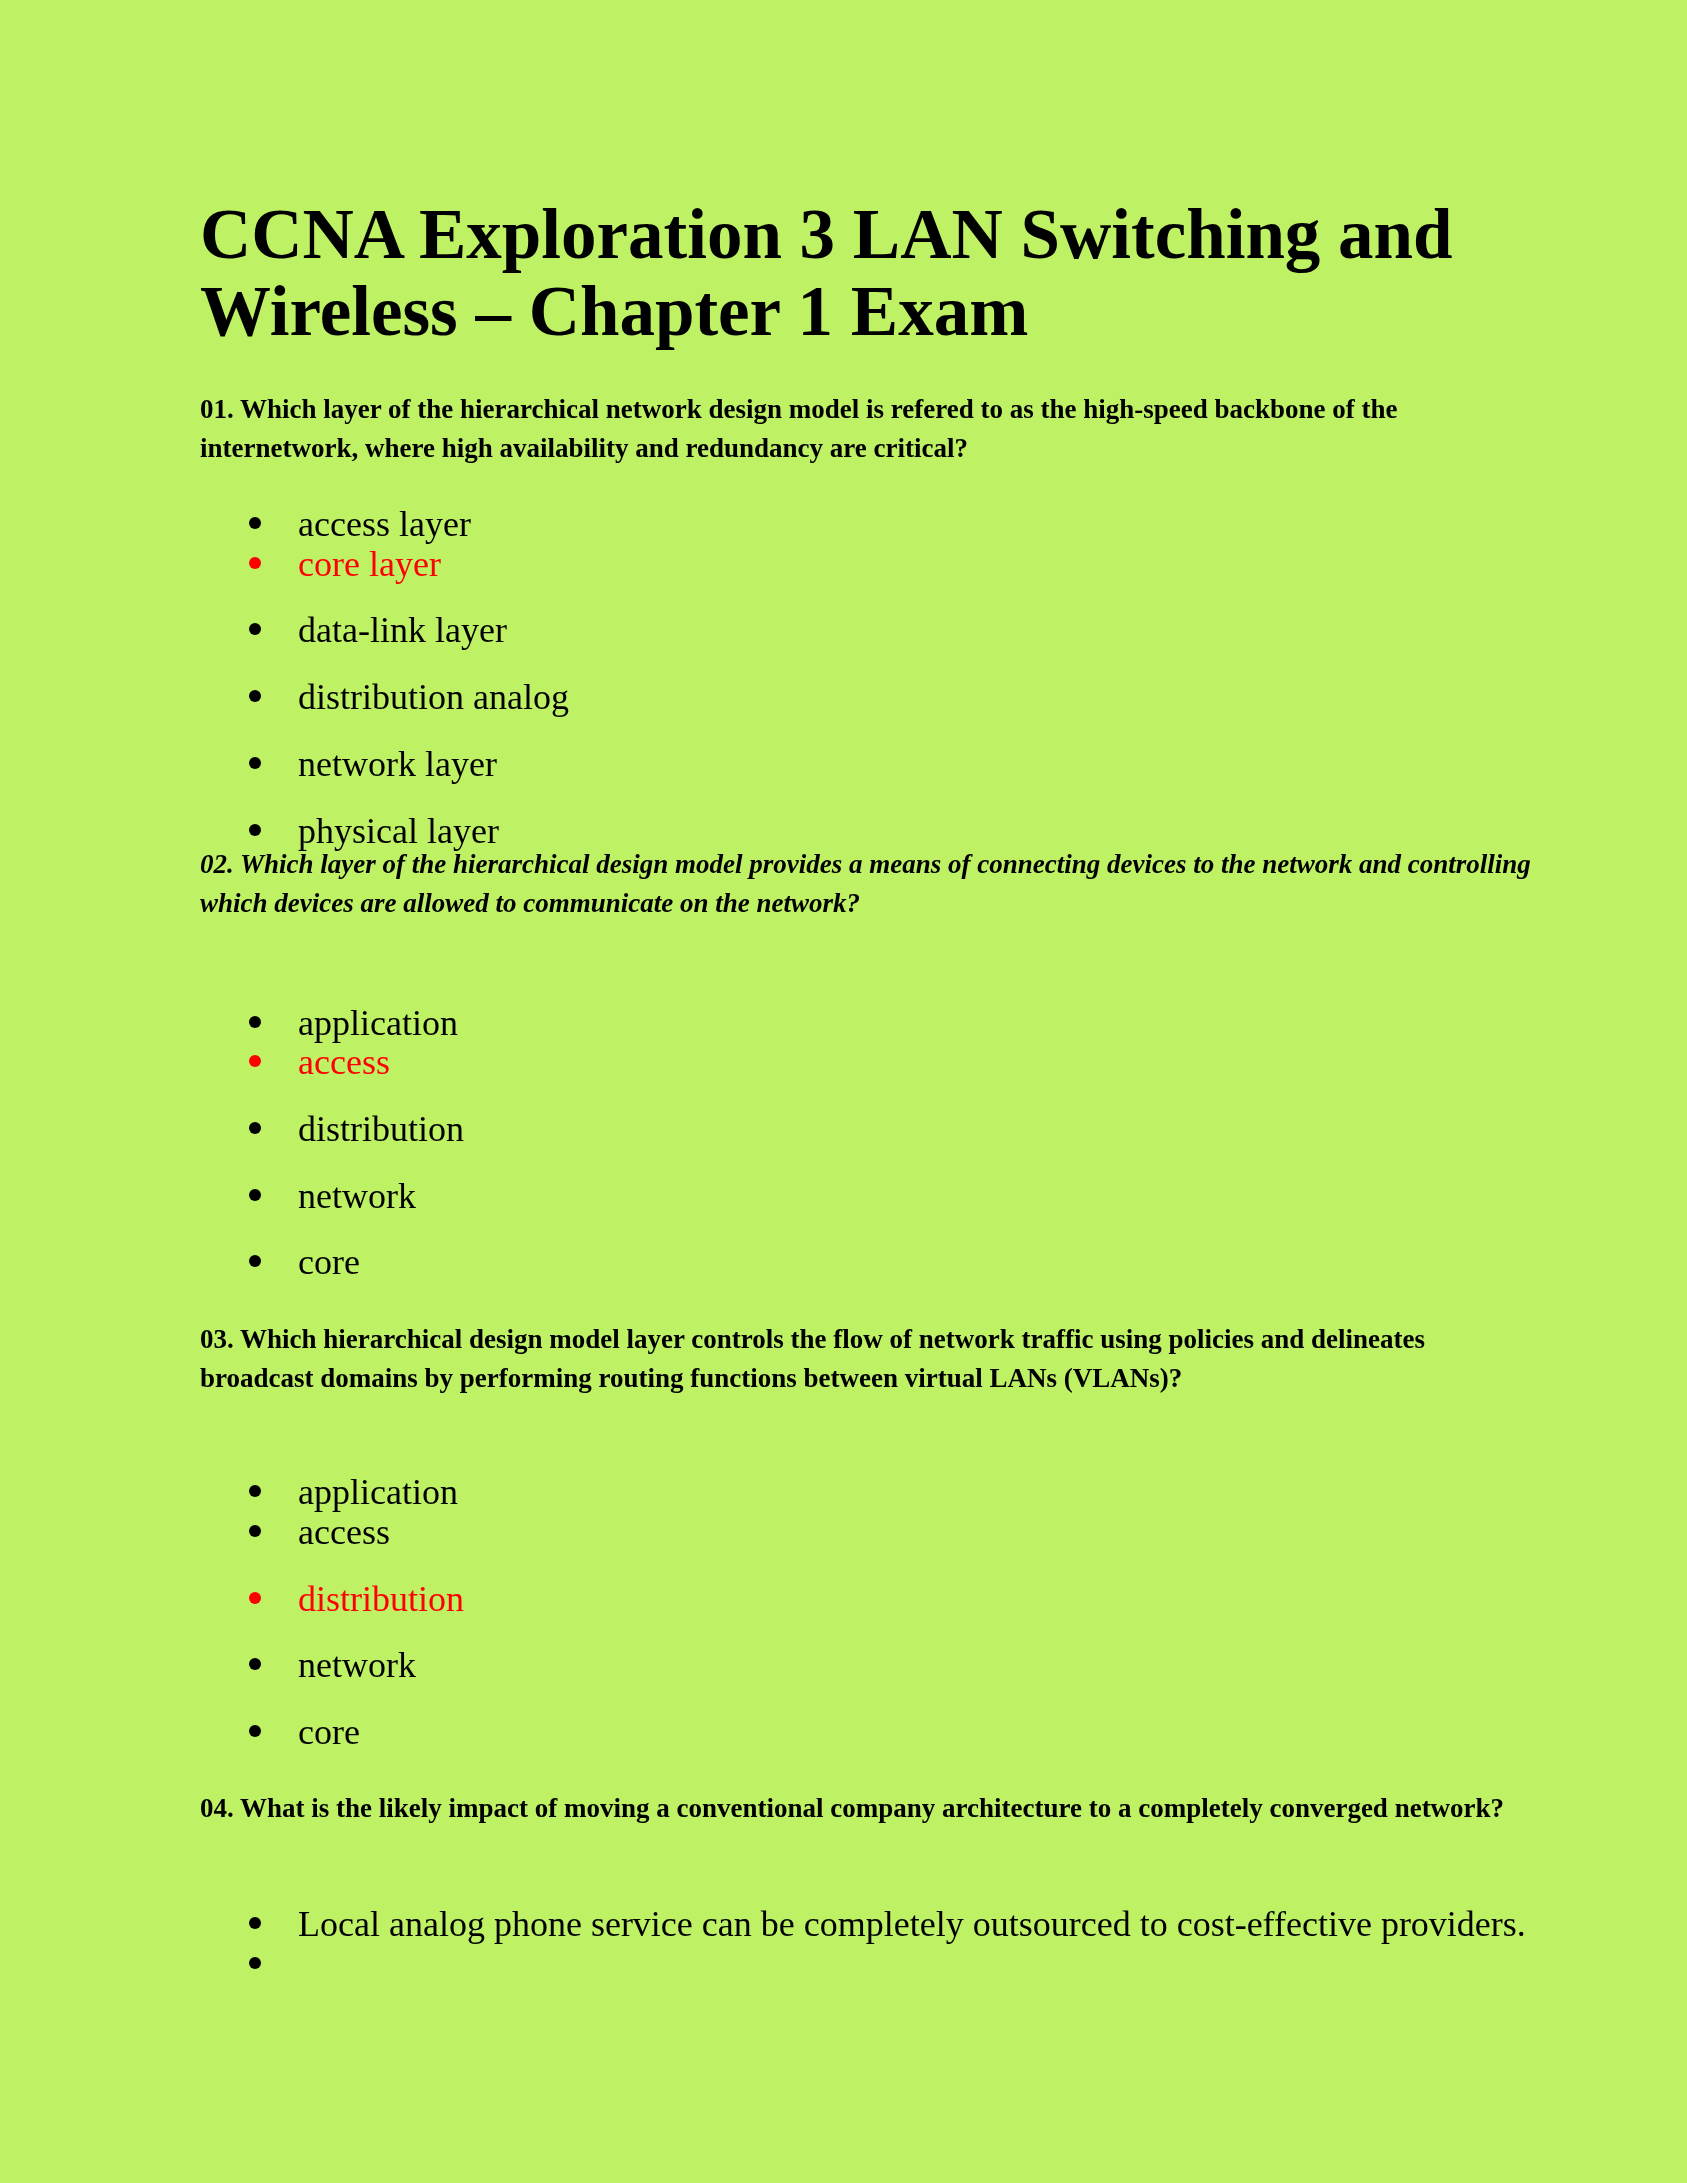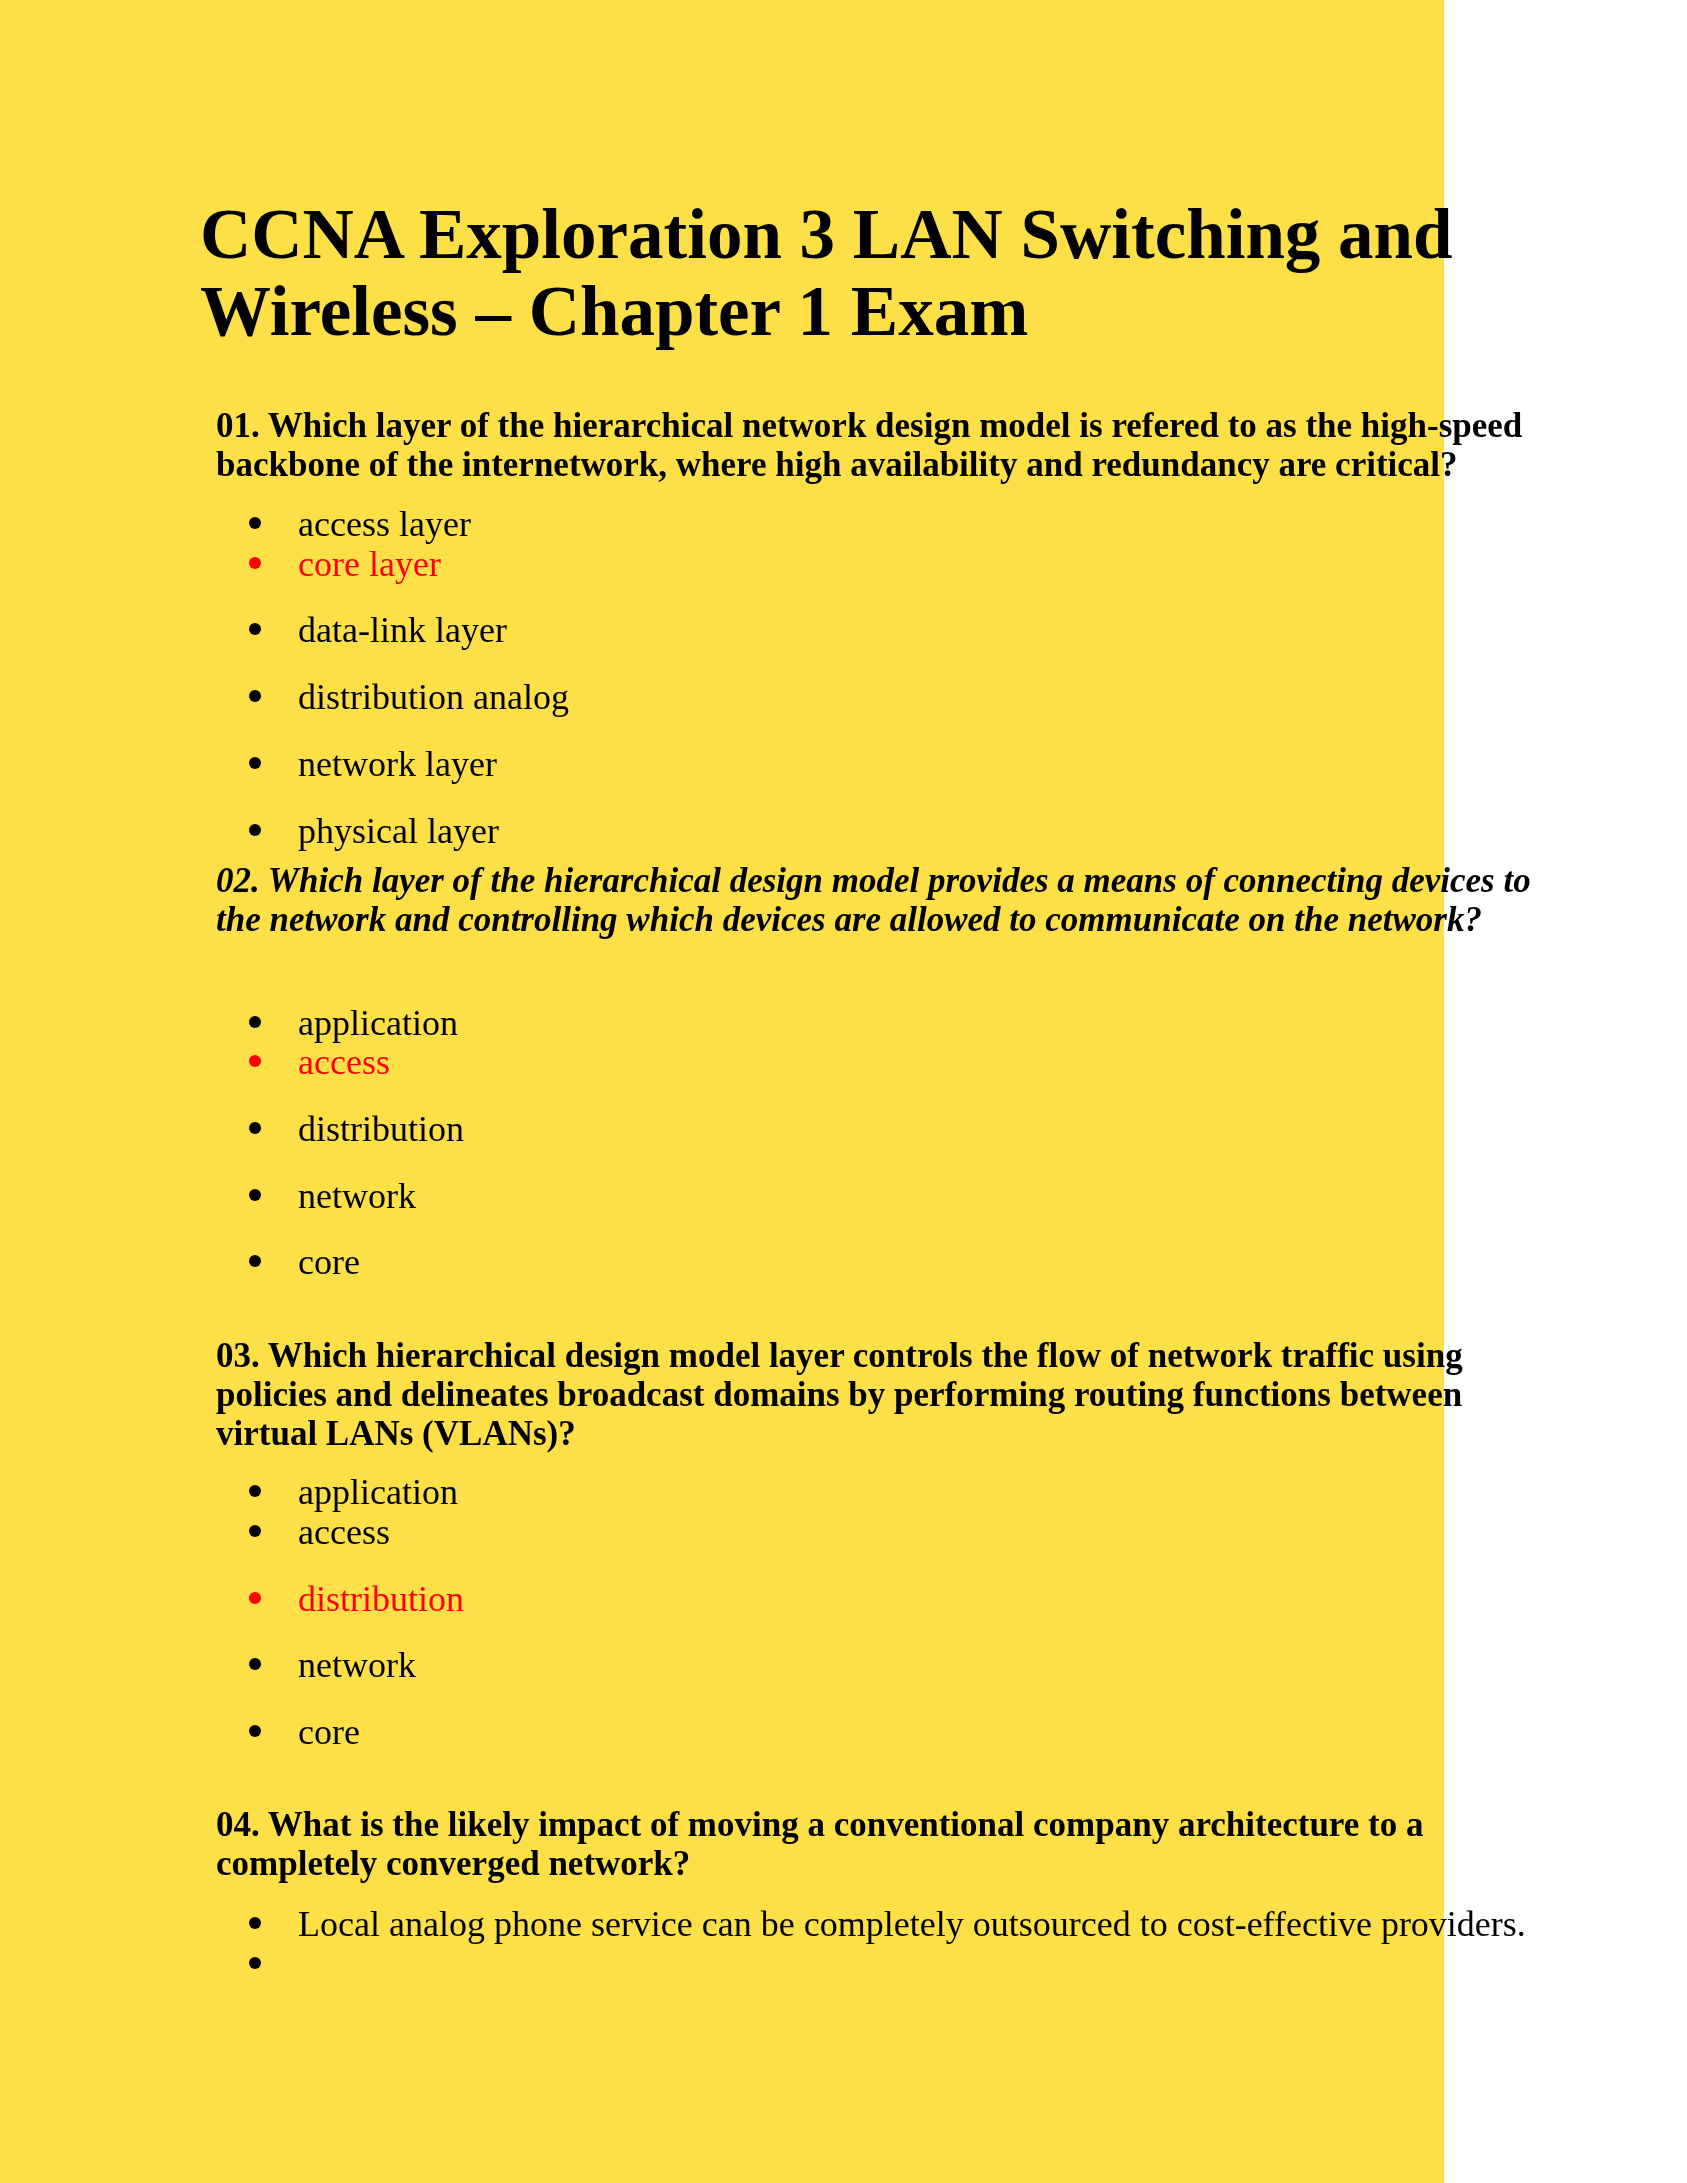--- a/index.html
+++ b/index.html
@@ -11,41 +11,41 @@
       width: 1687px;
       height: 2183px;
       position: relative;
       overflow: hidden;
       font-family: "Liberation Serif", "DejaVu Serif", serif;
       color: #000000;
     }
     .page {
       position: absolute;
       left: 0; top: 0;
-      width: 1444px; height: 2183px;
-      background: #fde047;
+      width: 1687px; height: 2183px;
+      background: #bef264;
     }
     .title {
       position: absolute;
       left: 200px;
       top: 196px;
       width: 1401px;
       margin: 0;
       font-weight: bold;
       font-size: 71px;
       line-height: 77px;
       letter-spacing: 0px;
     }
     .question {
       position: absolute;
       left: 200px;
       width: 1335px;
-      margin: 16px;
+      margin: 0;
       font-weight: bold;
-      font-size: 35px;
+      font-size: 27px;
       line-height: 39px;
     }
     .answers {
       position: absolute;
       left: 0;
       width: 1687px;
       margin: 0;
       padding: 0;
       list-style: none;
     }

